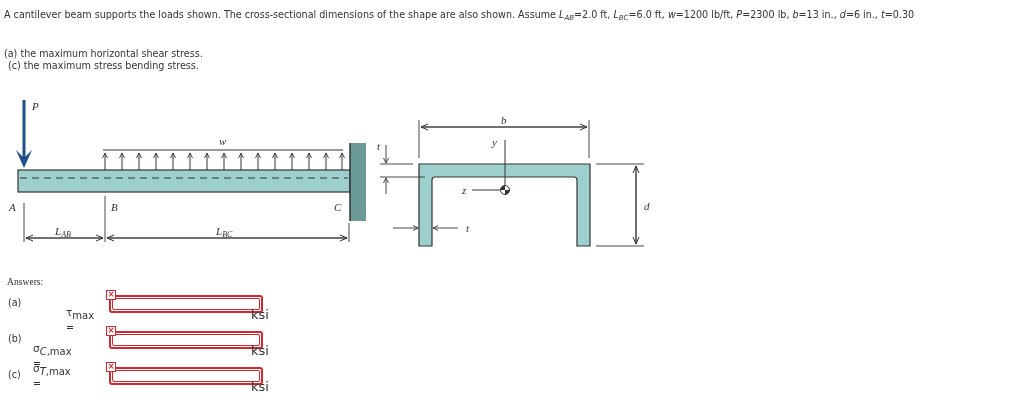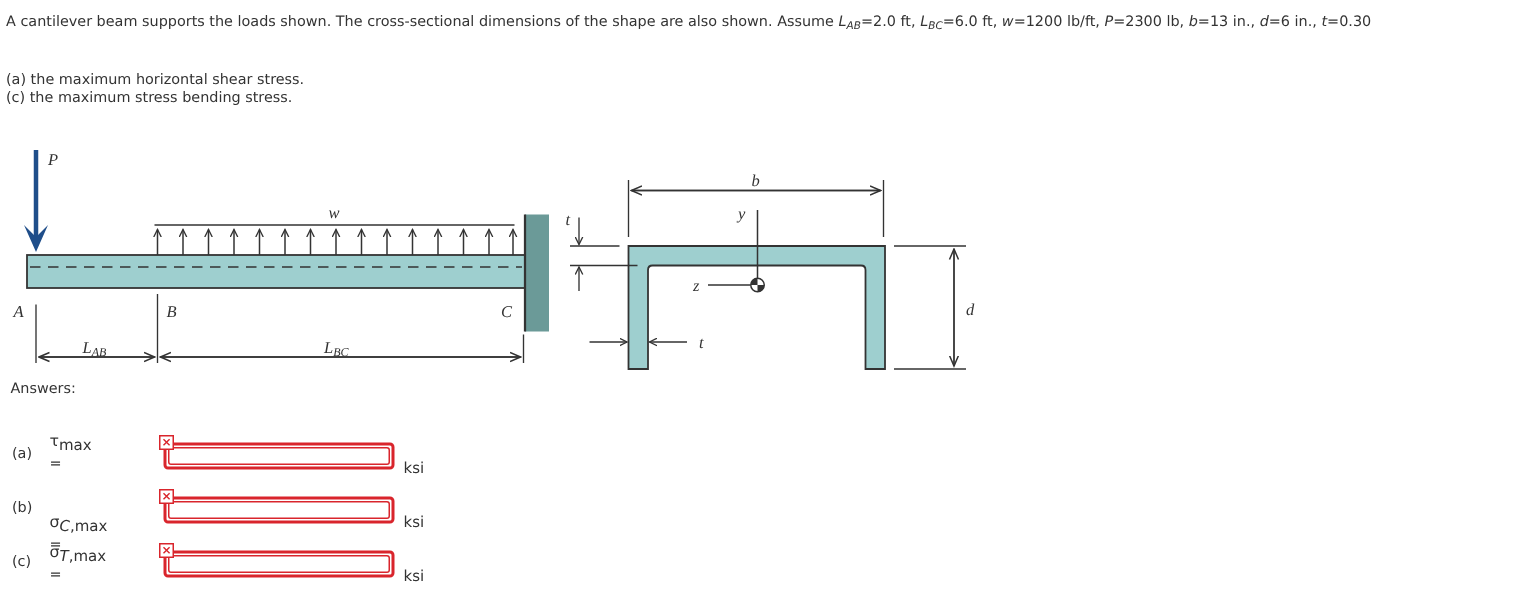--- a/index.html
+++ b/index.html
@@ -4,39 +4,39 @@
 <style>
   html, body { margin: 0; padding: 0; background: #ffffff; }
   body { width: 1024px; height: 404px; position: relative; overflow: hidden;
          font-family: "DejaVu Sans", "Liberation Sans", sans-serif; color: #333333; }
   .txt { position: absolute; font-size: 9.6px; line-height: 12px; white-space: nowrap; color: #333; }
   .problem { left: 4px; top: 9px; width: 1020px; white-space: normal; }
   .problem .line { display: block; white-space: nowrap; }
   .sub { font-size: 7px; vertical-align: -2px; font-style: italic; }
   .it { font-style: italic; }
   .parts { left: 4px; top: 48px; }
-  .parts div { line-height: 11.5px; }
+  .parts div { line-height: 11.5px; text-align: center; }
   .figure { position: absolute; left: 0; top: 90px; }
-  .answers-label { left: 7px; top: 254px; }
+  .answers-label { left: 7px; top: 276px; font-family: Liberation Serif, serif; }
   .row { position: absolute; left: 0; height: 32px; }
   .row .pl { position: absolute; left: 8px; font-size: 9.6px; color:#333; }
   .row .sym { position: absolute; left: 33px; font-size: 10.5px; color:#333; }
   .row .sym .s { font-size: 9.6px; }
   .row .sym sub { font-size: 10px; vertical-align: -3px; }
   .row .sym sub i { font-style: italic; }
   .ans-box { position: absolute; left: 109px; width: 154px; height: 18px;
              border: 2px solid #d9252c; border-radius: 3px; background: #fff; box-sizing: border-box; }
   .ans-box::after { content: ""; position: absolute; left: 1px; top: 1px; right: 1px; bottom: 1px;
              border: 1px solid #d9252c; border-radius: 2px; }
   .ans-box input { position: absolute; left: 3px; top: 2px; width: 144px; height: 11px; border: none;
              outline: none; background: transparent; font-size: 9px; padding: 0; z-index: 2; }
   .x-badge { position: absolute; left: 106px; width: 10px; height: 10px; background: #fff;
              border: 1px solid #d9252c; box-sizing: border-box; color: #d9252c; font-size: 8px;
              line-height: 8px; text-align: center; font-weight: bold; z-index: 3; }
-  .unit { position: absolute; left: 269px; font-size: 10px; color: #333; }
+  .unit { position: absolute; left: 251px; font-size: 13px; color: #333; }
 </style>
 </head>
 <body>
 
 <div class="txt problem">
   <span class="line"><span>A cantilever beam supports the loads shown. The cross-sectional dimensions of the shape are also shown. Assume </span><span class="it">L</span><span class="sub">AB</span><span>=2.0 ft, </span><span class="it">L</span><span class="sub">BC</span><span>=6.0 ft, </span><span class="it">w</span><span>=1200 lb/ft, </span><span class="it">P</span><span>=2300 lb, </span><span class="it">b</span><span>=13 in., </span><span class="it">d</span><span>=6 in., </span><span class="it">t</span><span>=0.30</span></span>
 </div>
 
 <div class="txt parts">
   <div>(a) the maximum horizontal shear stress.</div>
@@ -151,21 +151,21 @@
     <line x1="636" y1="166" x2="636" y2="244" marker-end="url(#ah)"></line>
     <line x1="636" y1="244" x2="636" y2="166" marker-end="url(#ah)"></line>
   </g>
   <text x="644" y="210" font-size="11" font-style="italic" fill="#333">d</text>
 </svg>
 
 <div class="txt answers-label">Answers:</div>
 
 <div class="row" style="top:288px;">
   <span class="pl" style="top:9px;">(a)</span>
-  <span class="sym" style="top:0;"><span>τ</span><sub><i></i><span>max</span></sub><span class="s"> =</span></span>
+  <span class="sym" style="top:18px;margin-left:33px;"><span>τ</span><sub><i></i><span>max</span></sub><span class="s"> =</span></span>
   <span class="x-badge" style="top:2px;">×</span>
   <div class="ans-box" style="top:7px;">
     <input type="text" value="" style="">
   </div>
   <span class="unit" style="top:19px;">ksi</span>
 </div>
 
 <div class="row" style="top:323px;">
   <span class="pl" style="top:10px;">(b)</span>
   <span class="sym" style="top:19px;"><span>σ</span><sub><i>C</i><span>,max</span></sub><span class="s"> =</span></span>

